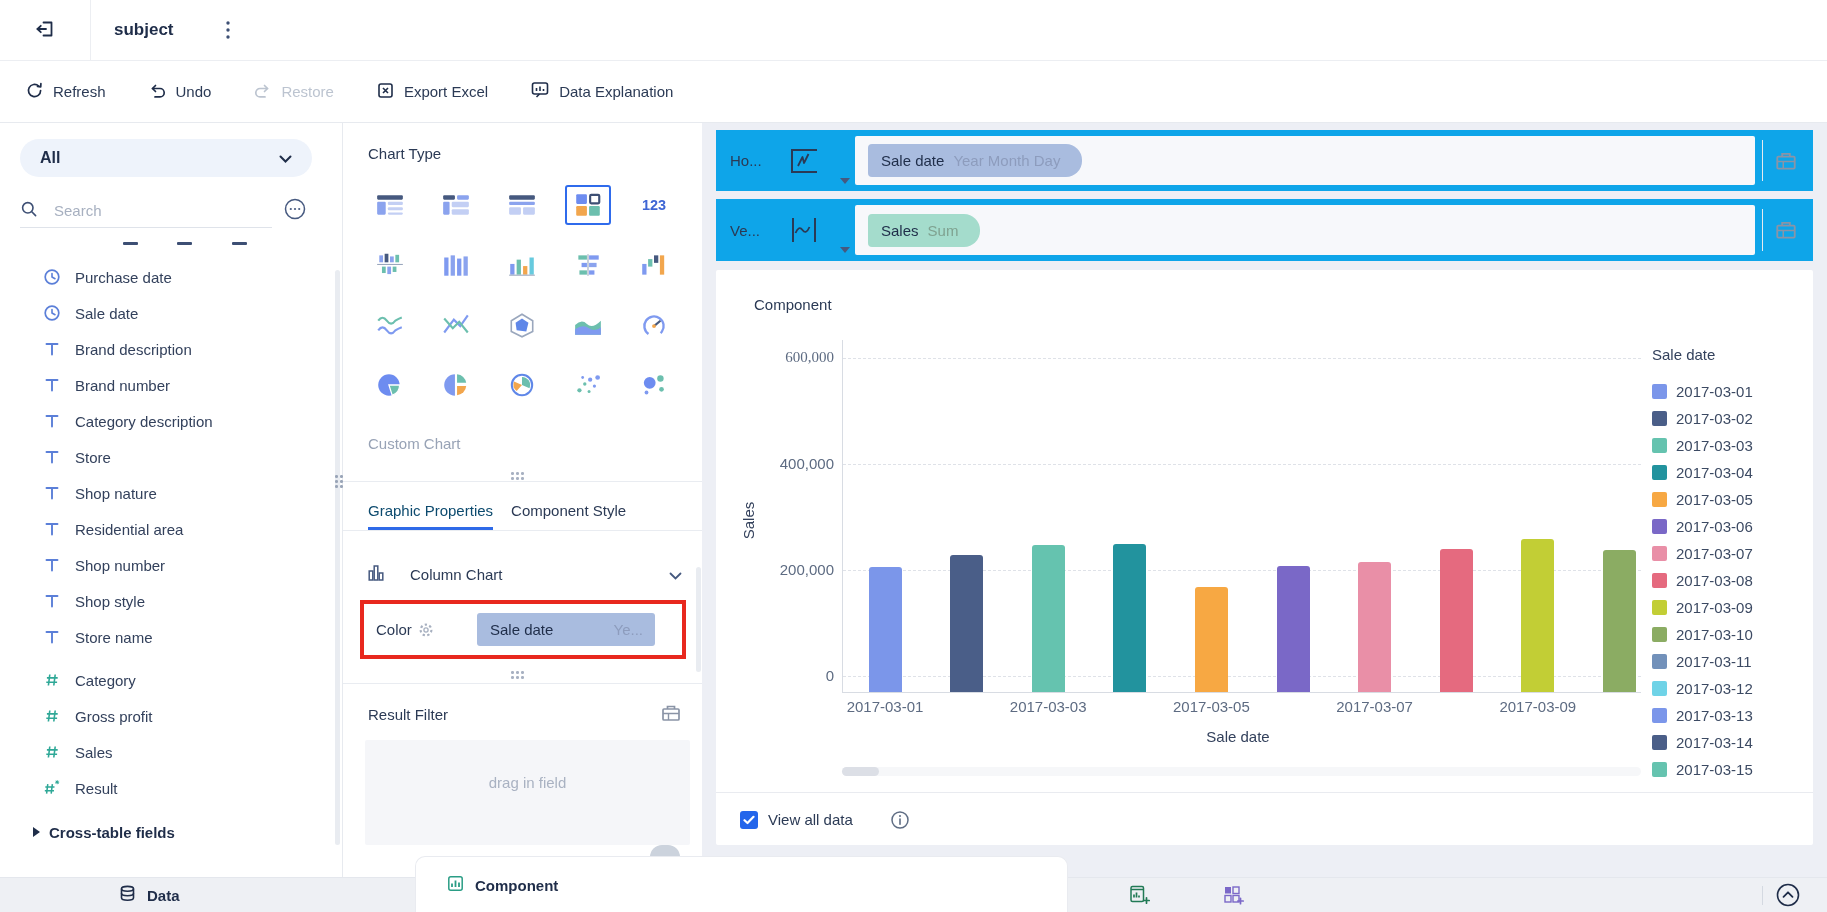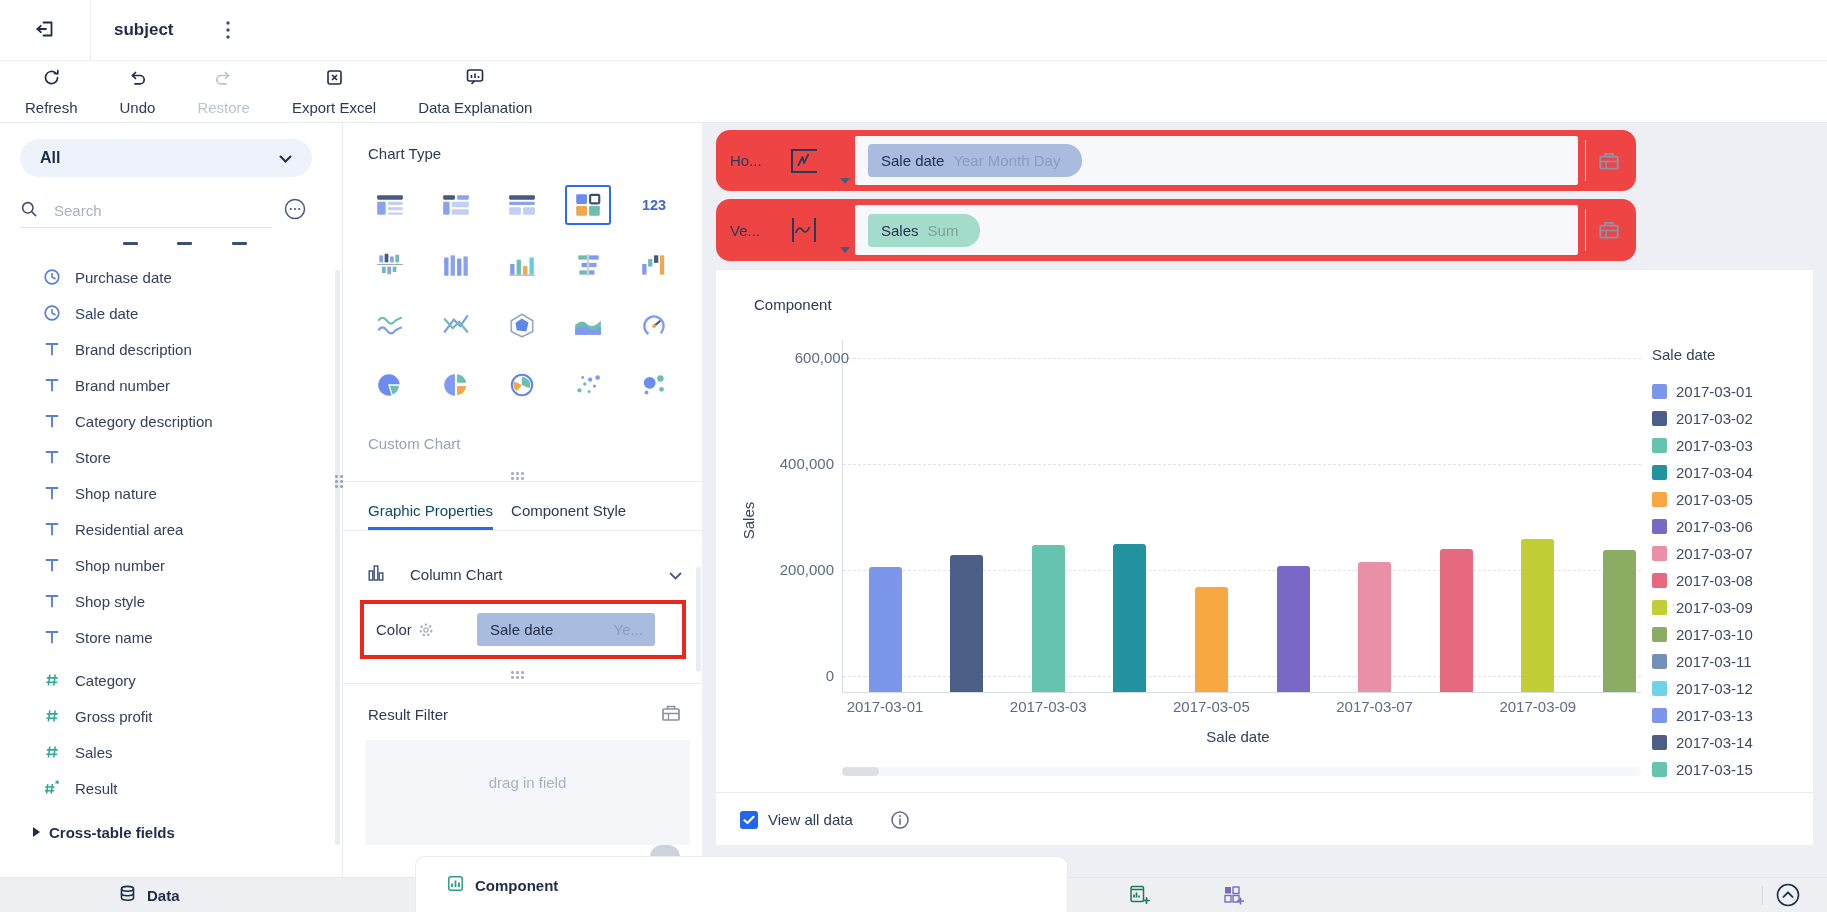--- a/index.html
+++ b/index.html
@@ -8,21 +8,21 @@
   
   .titlebar{position:absolute;top:0;left:0;right:0;height:60px;background:#fff;border-bottom:1px solid #eceef2;padding-left:44px;}
   .back-area{position:absolute;left:0;top:0;width:90px;height:60px;border-right:1px solid #eceef2;
              display:flex;align-items:center;justify-content:center;cursor:pointer;}
   .doc-title{position:absolute;left:114px;top:0;height:60px;display:flex;align-items:center;
              font-size:17px;font-weight:bold;color:#1f2d49;}
   .kebab{position:absolute;left:218px;top:18px;width:20px;height:24px;display:flex;align-items:center;justify-content:center;}
   
   .toolbar{position:absolute;top:61px;left:0;right:0;height:61px;border-bottom:1px solid #e7eaef;
            display:flex;align-items:center;padding-left:25px;gap:42px;background:#fff;}
-  .tbtn{display:flex;align-items:center;gap:9px;color:#2b3a55;cursor:pointer;white-space:nowrap;flex-direction:column;}
+  .tbtn{display:flex;align-items:center;gap:9px;color:#2b3a55;cursor:pointer;white-space:nowrap;}
   .tbtn svg{flex:0 0 auto;}
   .tbtn.disabled{color:#bcc4d0;}
   
   .sidebar{position:absolute;top:123px;left:0;width:342px;height:754px;background:#fff;border-right:1px solid #e7eaef;}
   .all-select{position:absolute;left:20px;top:16px;width:292px;height:38px;border-radius:19px;background:#eef3fb;
               display:flex;align-items:center;justify-content:space-between;padding:0 20px;box-sizing:border-box;
               font-weight:bold;font-size:16px;color:#1f2d49;cursor:pointer;}
   .search-row{position:absolute;left:20px;top:70px;width:252px;height:34px;display:flex;align-items:center;gap:14px;
               border-bottom:1px solid #dfe3ea;}
   .search-row input{border:none;outline:none;background:transparent;font-family:inherit;font-size:15px;color:#b91c1c;width:170px;}
@@ -65,21 +65,21 @@
   .pill .fname{margin-left:13px;white-space:nowrap;}
   .pill .fdetail{color:#8d9cbd;white-space:nowrap;}
   .color-pill{position:absolute;left:113px;width:178px;}
   .color-pill .fdetail{margin-left:auto;margin-right:12px;}
   .rf-row{position:absolute;left:25px;top:577px;width:314px;height:28px;display:flex;align-items:center;justify-content:space-between;}
   .dragbox{position:absolute;left:22px;top:617px;width:325px;height:105px;background:#f5f6f9;border-radius:2px;
            text-align:center;color:#a9b2c2;padding-top:34px;box-sizing:border-box;}
   .mid-scroll{position:absolute;right:1px;top:444px;width:5px;height:105px;background:#e9ecf1;border-radius:3px;}
   
   .rightpanel{position:absolute;top:123px;left:702px;width:1125px;height:754px;background:#edeff5;}
-  .axis-card{position:absolute;left:14px;width:920px;background:#ef4444;border-radius:14px;}
+  .axis-card{position:absolute;left:14px;width:1097px;background:#0ea5e9;border-radius:0;}
   .axis-label{position:absolute;left:14px;top:0;height:100%;display:flex;align-items:center;color:#2b3a55;}
   .axis-icon{position:absolute;left:70px;top:50%;transform:translateY(-50%);display:flex;}
   .axis-caret{position:absolute;left:124px;top:40px;}
   .axis-inner{position:absolute;left:139px;right:58px;top:6px;bottom:6px;background:#f7f8fb;border-radius:2px;
               display:flex;align-items:center;padding-left:13px;}
   .shelf-pill{border-radius:4px 16px 16px 4px;padding-right:22px;}
   .shelf-pill .fdetail{margin-left:9px;}
   .axis-sep{position:absolute;right:50px;top:10px;bottom:10px;width:1px;background:#e7eaef;}
   .axis-case{position:absolute;right:15px;top:50%;transform:translateY(-50%);display:flex;cursor:pointer;}
   .chart-card{position:absolute;left:14px;top:147px;width:1097px;height:575px;background:#fff;border-radius:2px;}
@@ -723,21 +723,21 @@
             <svg width="20" height="20" viewBox="0 0 20 20" fill="none">
               <circle cx="10" cy="10" r="8" stroke="#5f6d84" stroke-width="1.5"></circle>
               <path d="M10 9 V14.2" stroke="#5f6d84" stroke-width="1.6" stroke-linecap="round"></path>
               <circle cx="10" cy="6" r="1" fill="#5f6d84"></circle>
             </svg>
           </span>
       </div>
     <div class="ytick" style="left: 48px; top: 397px;">0</div>
         <div class="ytick" style="left: 48px; top: 291px;">200,000</div>
         <div class="ytick" style="left: 48px; top: 185px;">400,000</div>
-        <div class="ytick" style="left: 63px; top: 79px;">600,000</div>
+        <div class="ytick" style="left: 48px; top: 79px; font-family: Liberation Serif, serif;">600,000</div>
         <div class="bar" style="left: 152.5px; top: 297.35px; height: 124.65px; background: rgb(123, 150, 234);"></div>
         <div class="bar" style="left: 234.1px; top: 285.16px; height: 136.84px; background: rgb(74, 94, 136);"></div>
         <div class="bar" style="left: 315.7px; top: 274.56px; height: 147.44px; background: rgb(101, 195, 175);"></div>
         <div class="bar" style="left: 397.3px; top: 273.5px; height: 148.5px; background: rgb(34, 147, 158);"></div>
         <div class="bar" style="left: 478.9px; top: 316.96px; height: 105.04px; background: rgb(247, 168, 67);"></div>
         <div class="bar" style="left: 560.5px; top: 296.29px; height: 125.71px; background: rgb(122, 104, 199);"></div>
         <div class="bar" style="left: 642.1px; top: 292.05px; height: 129.95px; background: rgb(233, 143, 167);"></div>
         <div class="bar" style="left: 723.7px; top: 278.8px; height: 143.2px; background: rgb(229, 106, 127);"></div>
         <div class="bar" style="left: 805.3px; top: 269.26px; height: 152.74px; background: rgb(194, 206, 53);"></div>
         <div class="bar" style="left: 886.9px; top: 279.86px; height: 142.14px; background: rgb(139, 172, 99);"></div>

